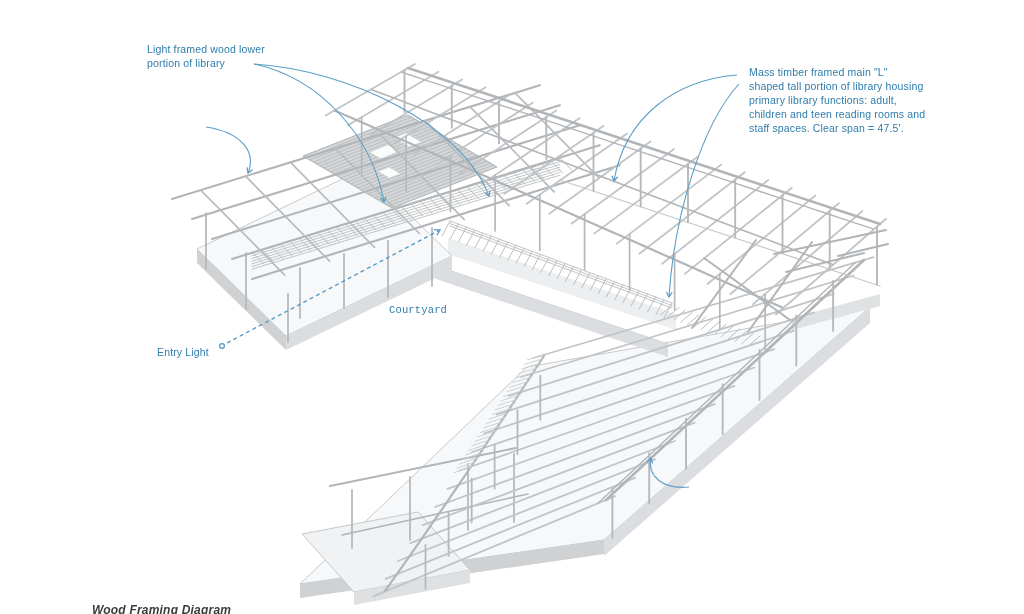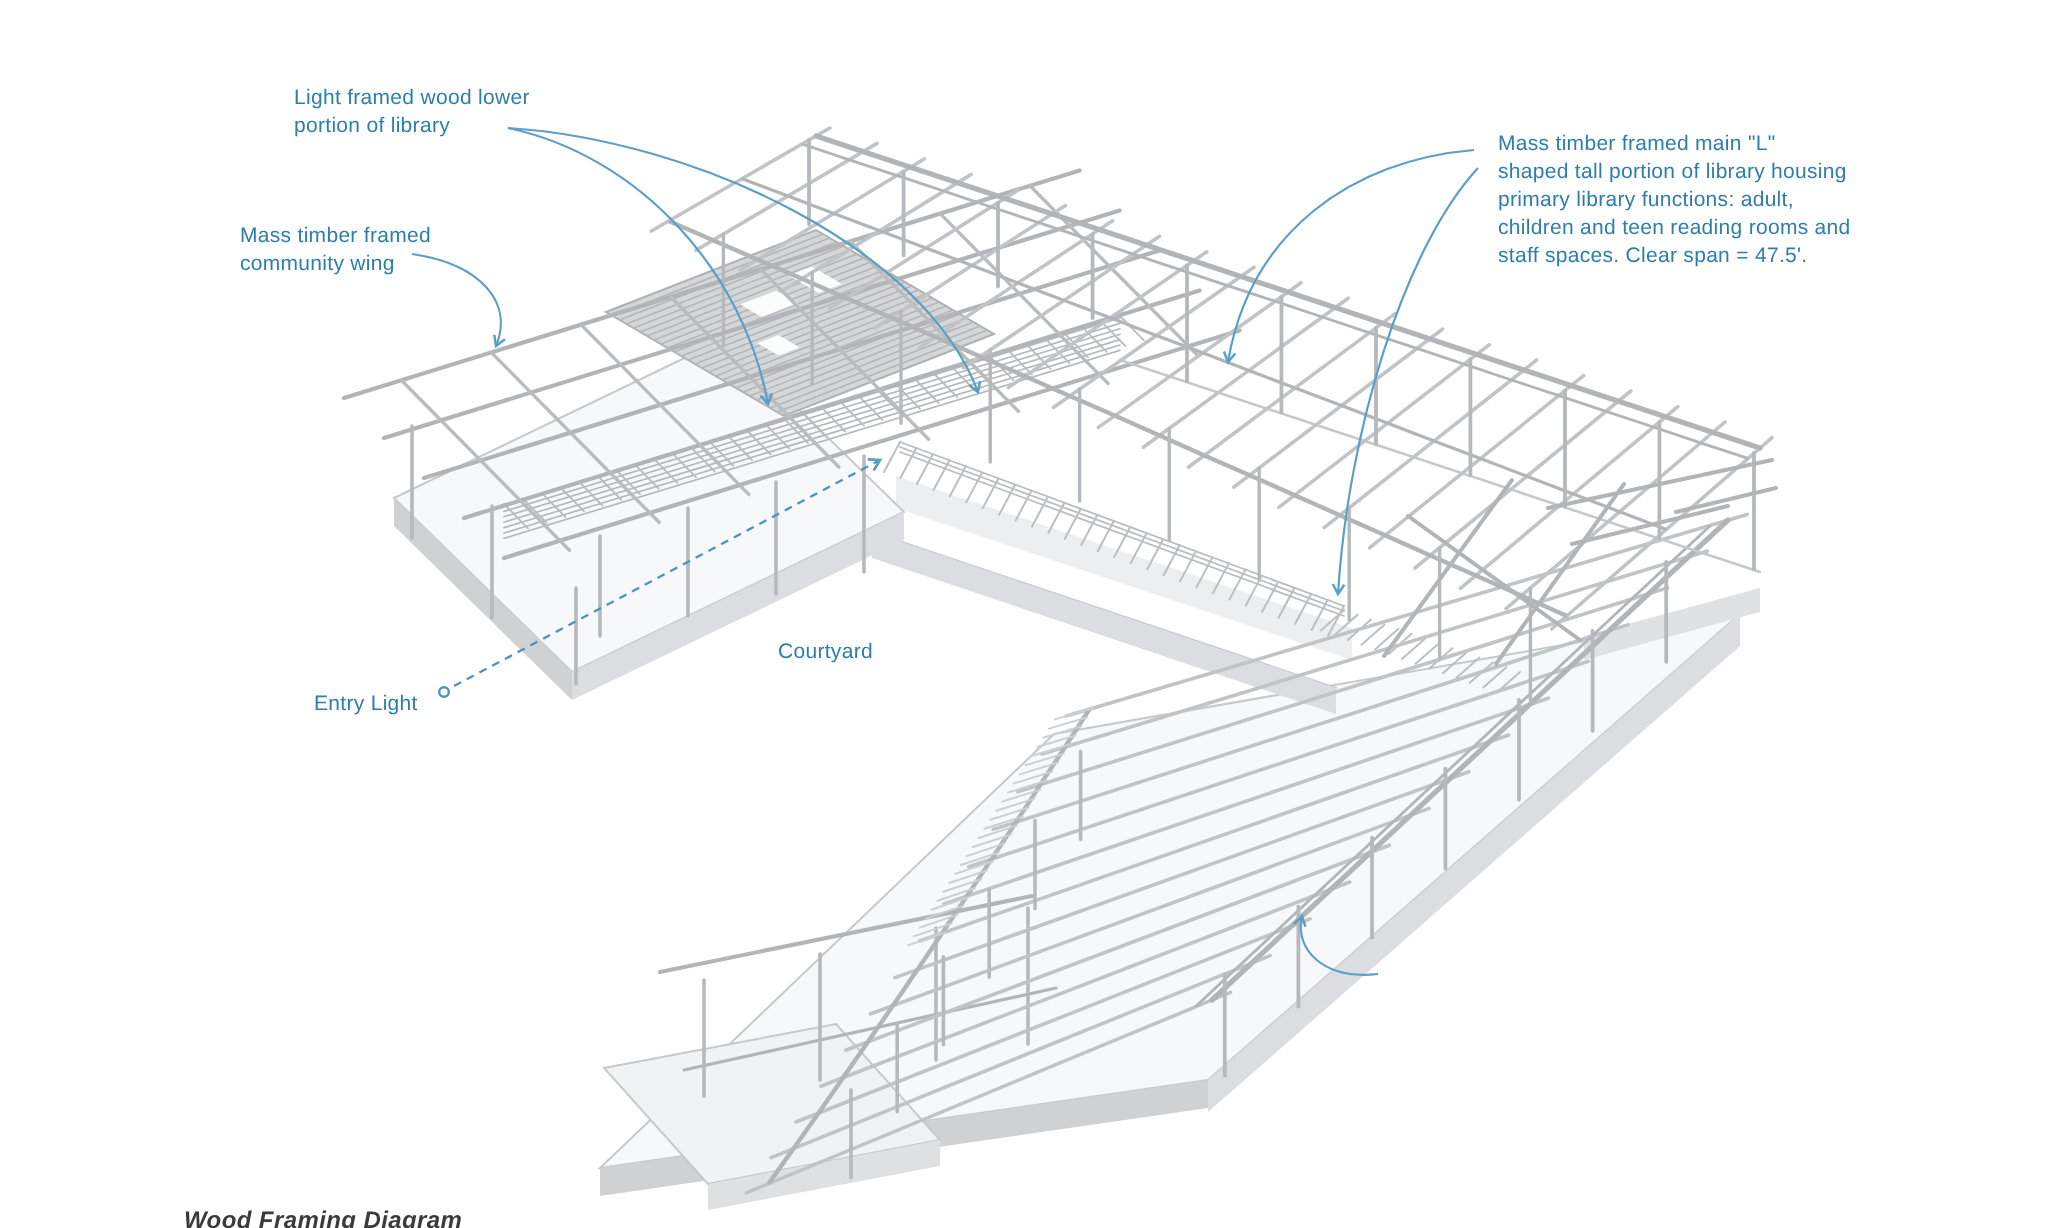--- a/index.html
+++ b/index.html
@@ -305,23 +305,21 @@
 <path d="M737,59 C676,64 625,100 614,165" fill="none" stroke="#5b9ec6" stroke-width="1.1" marker-end="url(#arw)"></path>
 <path d="M739,68 C702,108 674,200 669,281" fill="none" stroke="#5b9ec6" stroke-width="1.1" marker-end="url(#arw)"></path>
 <path d="M689,471 C662,474 647,459 651,442" fill="none" stroke="#5b9ec6" stroke-width="1.1" marker-end="url(#arw)"></path>
 <path d="M227,327 L440,214" fill="none" stroke="#4b94c0" stroke-width="1.2" stroke-dasharray="4 3.2" marker-end="url(#arw)"></path>
 <circle cx="222" cy="330" r="2.4" fill="#ffffff" stroke="#4b94c0" stroke-width="1.2"></circle>
 </g>
       </svg></div>
 
   <div class="ann" style="left:147px;top:27px;">Light framed wood lower
 portion of library</div>
-  <div class="ann" style="left:120px;top:96px;">Mass timber framed
-community wing</div>
   <div class="ann" style="left:749px;top:50px;">Mass timber framed main "L"
 shaped tall portion of library housing
 primary library functions: adult,
 children and teen reading rooms and
 staff spaces. Clear span = 47.5'.</div>
-  <div class="ann" style="left:389px;top:304px;">Courtyard</div>
+  <div class="ann" style="left:389px;top:288px;font-family:Liberation Mono, monospace;">Courtyard</div>
   <div class="ann" style="left:157px;top:330px;">Entry Light</div>
   <div class="title" style="left:92px;top:587px;font-style:italic;">Wood Framing Diagram</div>
 </div>
 
 </body></html>

